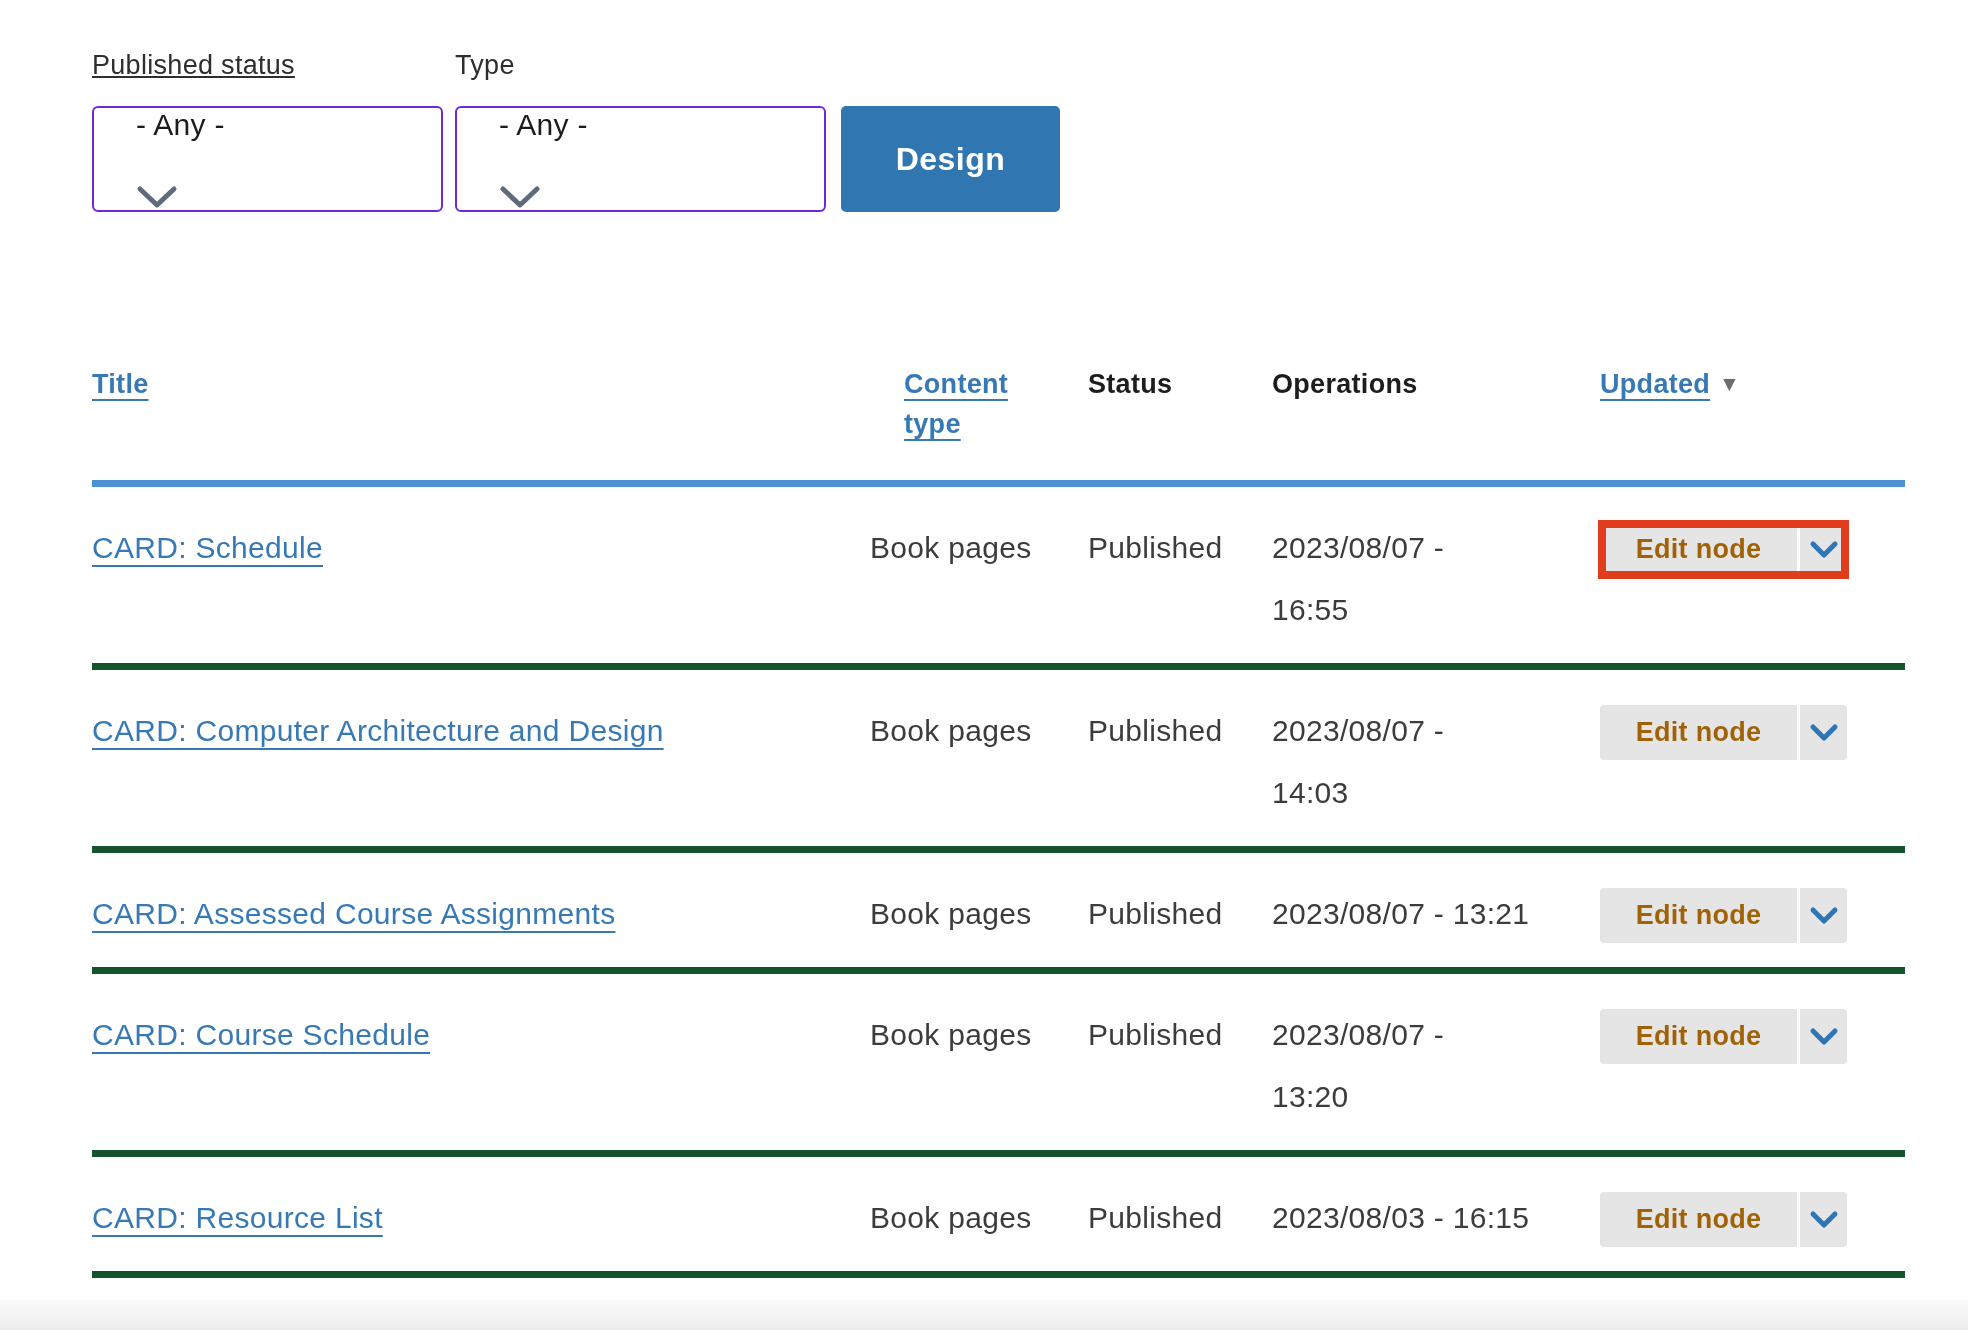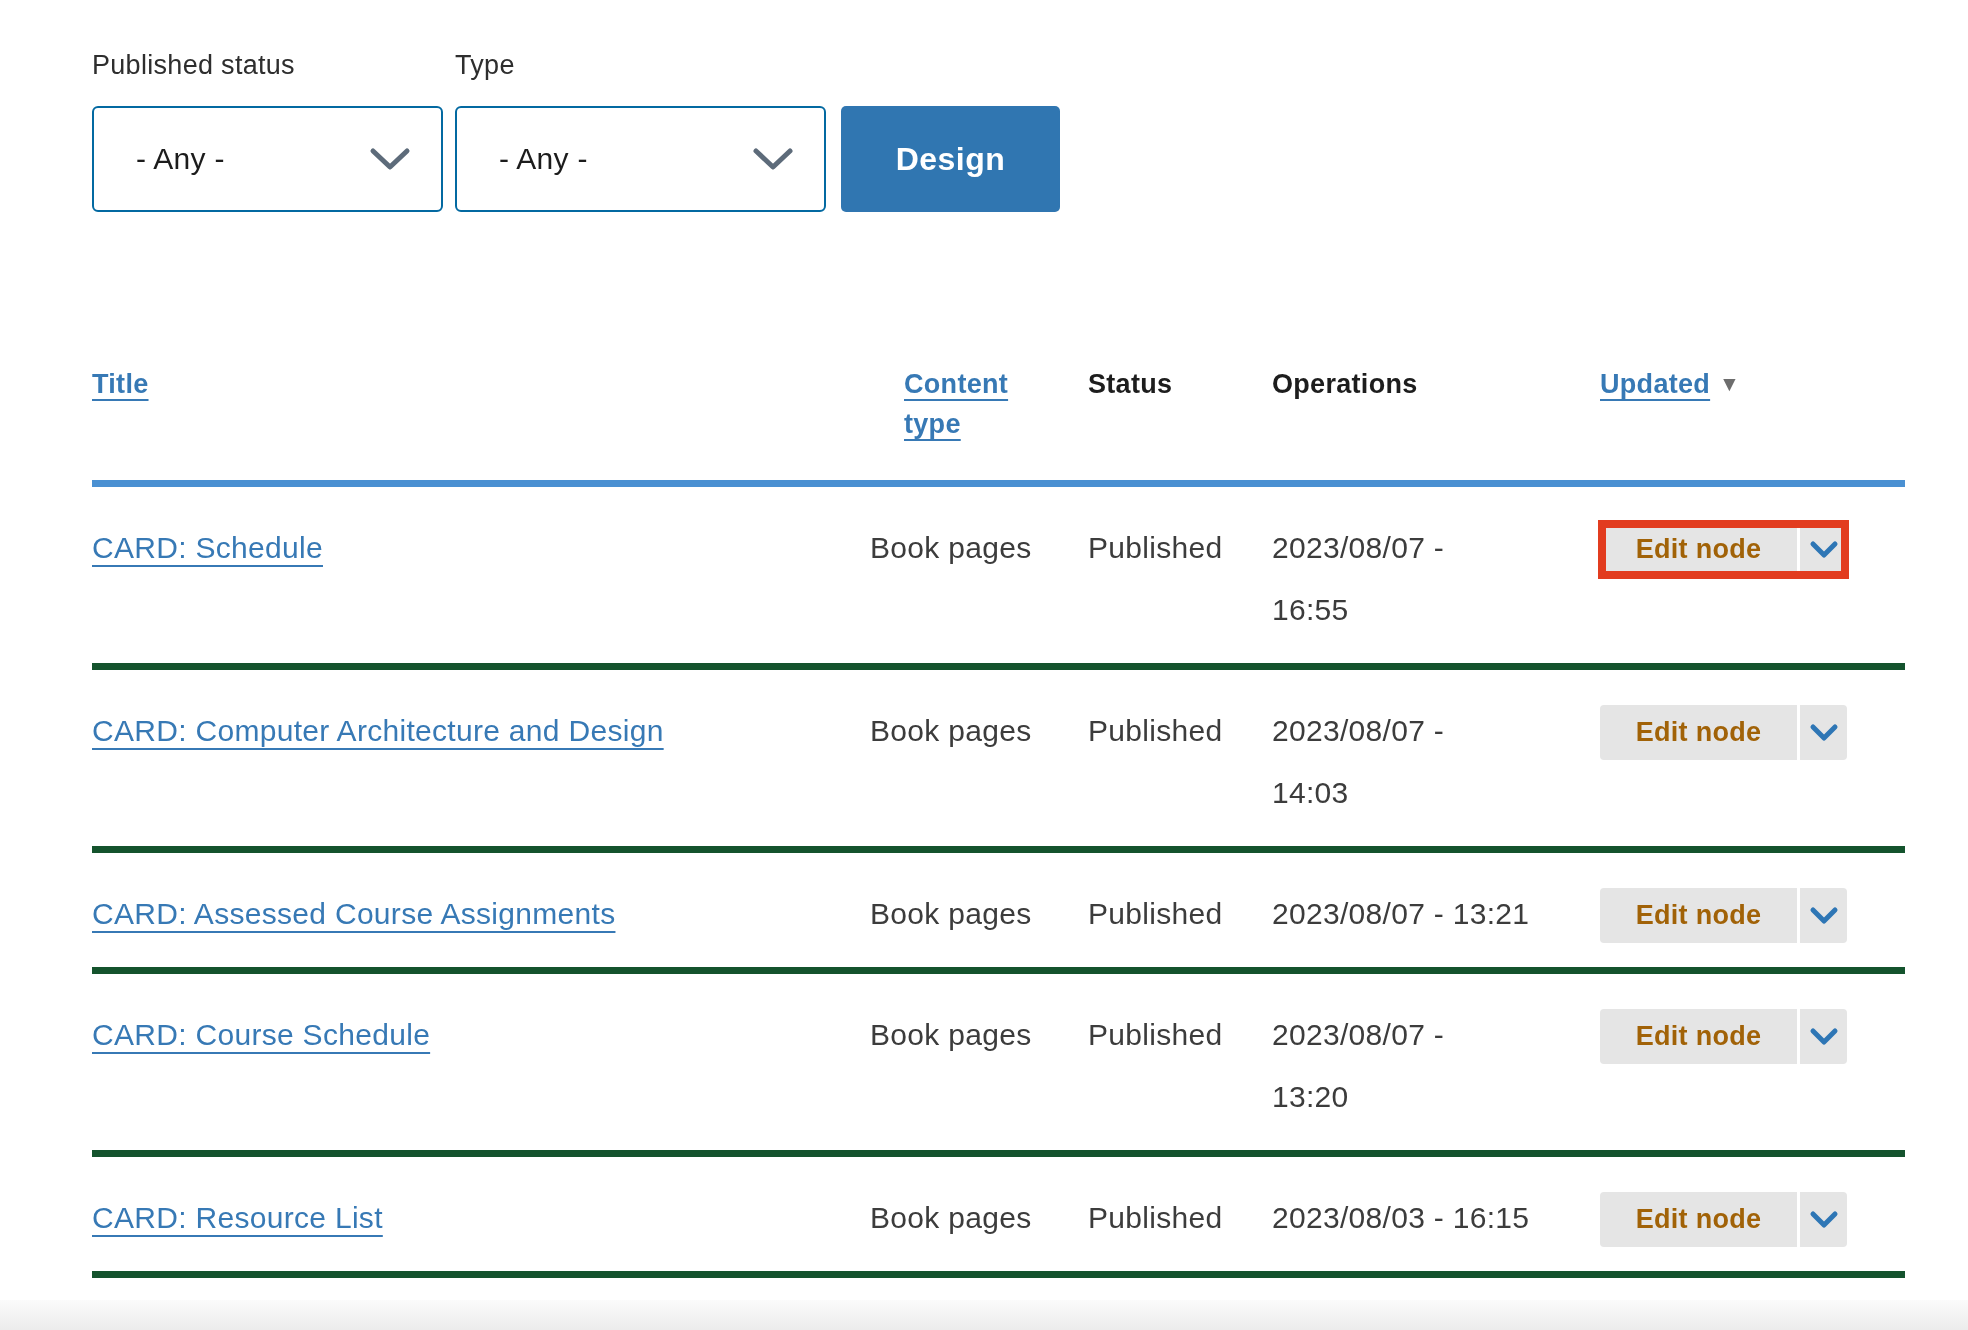--- a/index.html
+++ b/index.html
@@ -14,29 +14,30 @@
   }
 
   .content { margin-left: 92px; width: 1813px; }
 
   
   .filters { padding-top: 50px; }
   .filter-labels { display: flex; }
   .filter-label {
     font-size: 27px; color: #2e2e2e; font-weight: 400;
   }
-  .filter-label.first { width: 363px; }
+  .filter-label.first { width: 363px; text-decoration: underline; }
   .filter-controls { display: flex; margin-top: 25px; align-items: stretch; }
   .select-box {
     width: 351px; height: 106px;
-    border: 2px solid #0369a1; border-radius: 6px;
+    border: 2px solid #6d28d9; border-radius: 6px;
     background: #ffffff;
-    display: flex; align-items: center; justify-content: space-between;
+    display: flex; align-items: flex-start; justify-content: space-between;
     padding: 0 30px 0 42px;
     cursor: pointer;
+    flex-direction: column;
   }
   .select-box.type { width: 371px; margin-left: 12px; }
   .select-value { font-size: 30px; color: #1c1c1c; }
   .select-chevron { width: 42px; height: 26px; display: block; }
   .apply-btn {
     margin-left: 15px;
     width: 219px; height: 106px;
     background: #3076b1; color: #ffffff;
     border: none; border-radius: 5px;
     font-family: "Liberation Sans", sans-serif;

